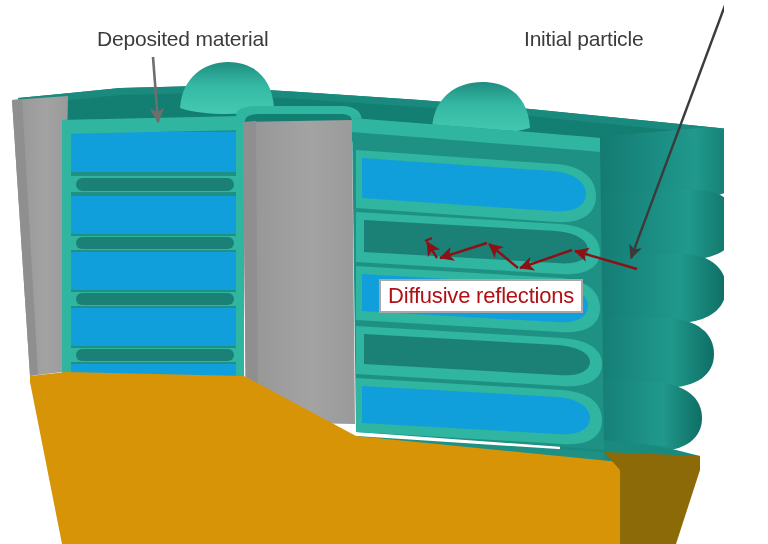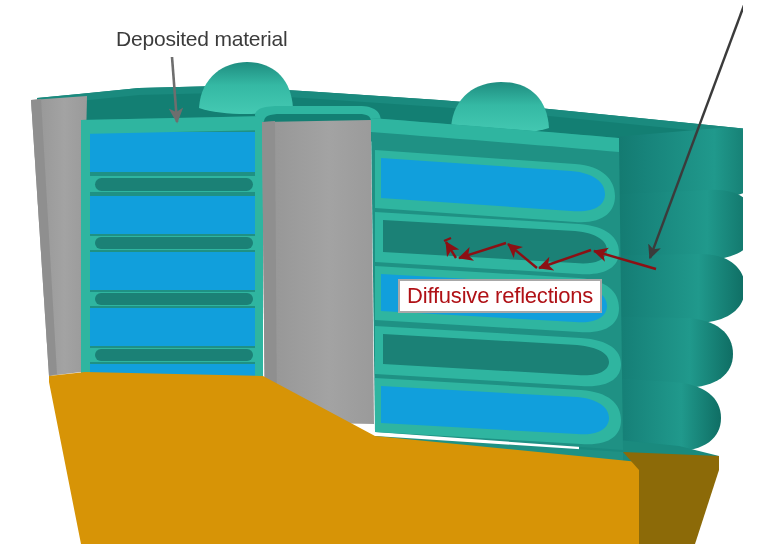--- a/index.html
+++ b/index.html
@@ -9,21 +9,20 @@
   }
   body {
     font-family: "Liberation Sans", sans-serif;
   }
   #stage {
     position: relative;
     width: 724px;
     height: 544px;
     background: #ffffff;
     overflow: hidden;
-    margin-left: 19px;
   }
   #scene {
     position: absolute;
     left: 0;
     top: 0;
     width: 768px;
     height: 544px;
   }
   .anno-text {
     position: absolute;
@@ -240,16 +239,17 @@
       <path d="M153,57 L158,122" fill="none" stroke="#6e6e6e" stroke-width="2.6" marker-end="url(#ahGray)"></path>
     </g>
     <g>
       <path d="M727,0 L631,258" fill="none" stroke="#3b3b3b" stroke-width="2.4" marker-end="url(#ahDark)"></path>
     </g>
 
   </svg>
 
   <div class="anno-text" id="label-deposited">Deposited material</div>
 
+  <div class="anno-text" id="label-initial">Initial particle</div>
 
   <div id="label-diffusive">Diffusive reflections</div>
 
 </div>
 
 </body></html>

